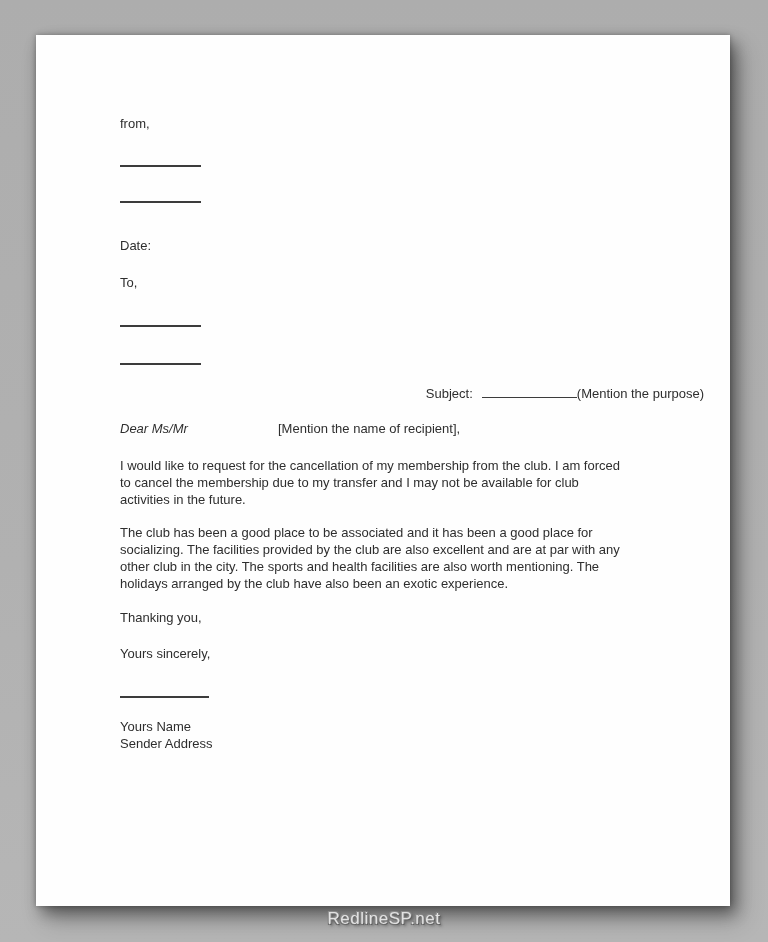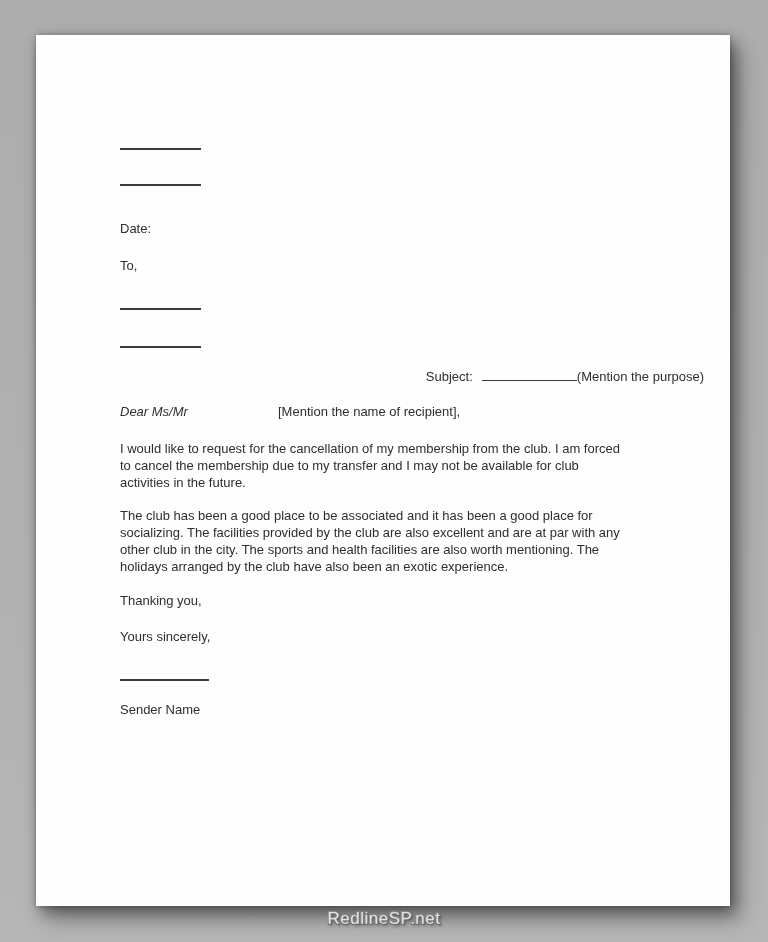--- a/index.html
+++ b/index.html
@@ -73,20 +73,21 @@
        2px  2px 3px rgba(40,40,40,0.65);
   }
 </style>
 </head>
 <body>
 
 <div class="stage">
   <div class="page">
     <div class="content">
 
+      <p id="from-label">from,</p>
 
       <div id="blank-1" class="blank"></div>
       <div id="blank-2" class="blank"></div>
 
       <p id="date-label">Date:</p>
 
       <p id="to-label">To,</p>
 
       <div id="blank-3" class="blank"></div>
       <div id="blank-4" class="blank"></div>
@@ -106,19 +107,20 @@
 socializing. The facilities provided by the club are also excellent and are at par with any
 other club in the city. The sports and health facilities are also worth mentioning. The
 holidays arranged by the club have also been an exotic experience.</p>
 
       <p id="thanking-label">Thanking you,</p>
 
       <p id="closing-label">Yours sincerely,</p>
 
       <div id="signature-line" class="blank sig"></div>
 
-      <p id="sender-name">Sender Name</p>
+      <p id="sender-name">Yours Name</p>
+      <p id="sender-address">Sender Address</p>
 
     </div>
   </div>
 
   <div class="watermark">RedlineSP.net</div>
 </div>
 
 </body></html>

